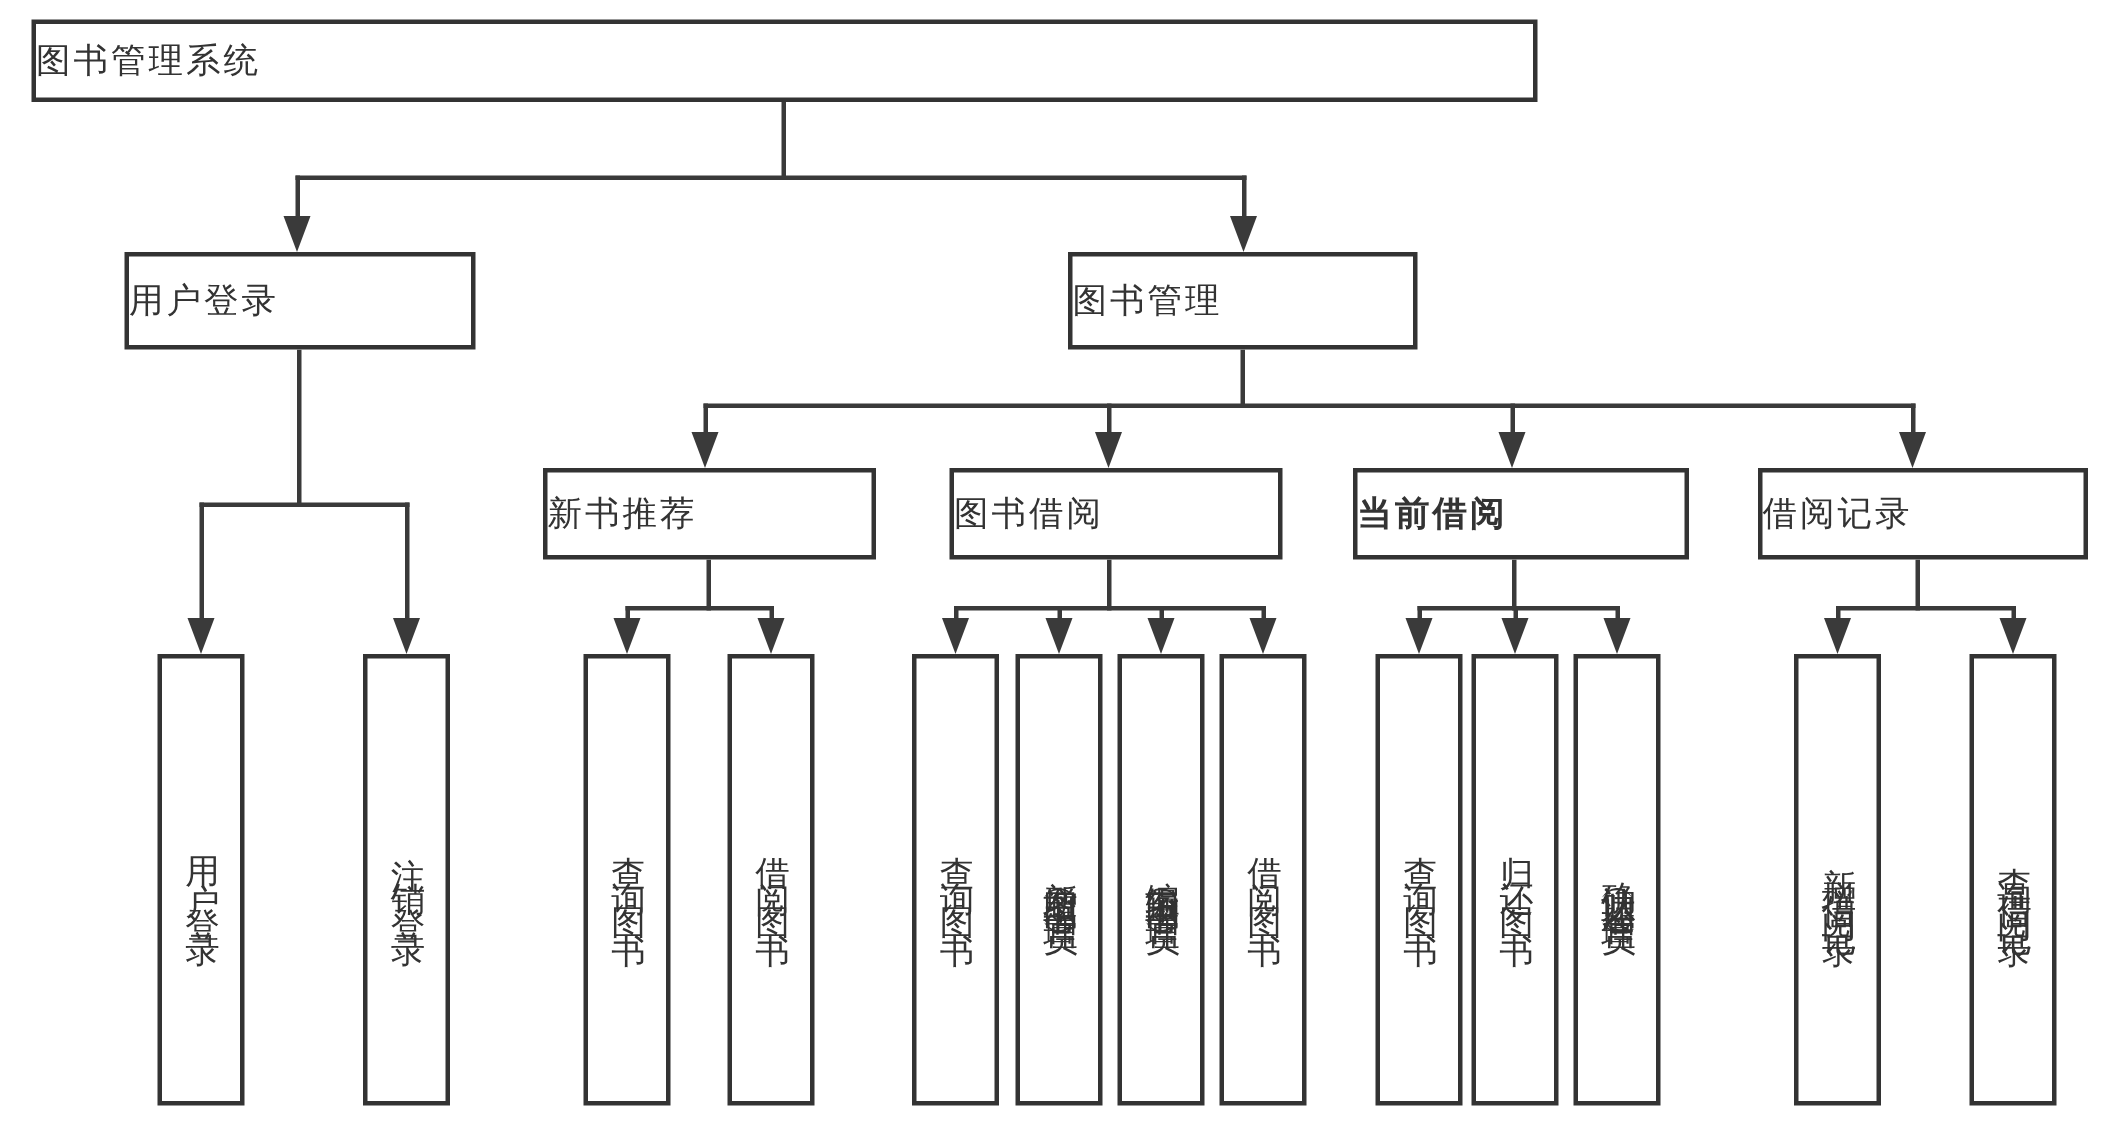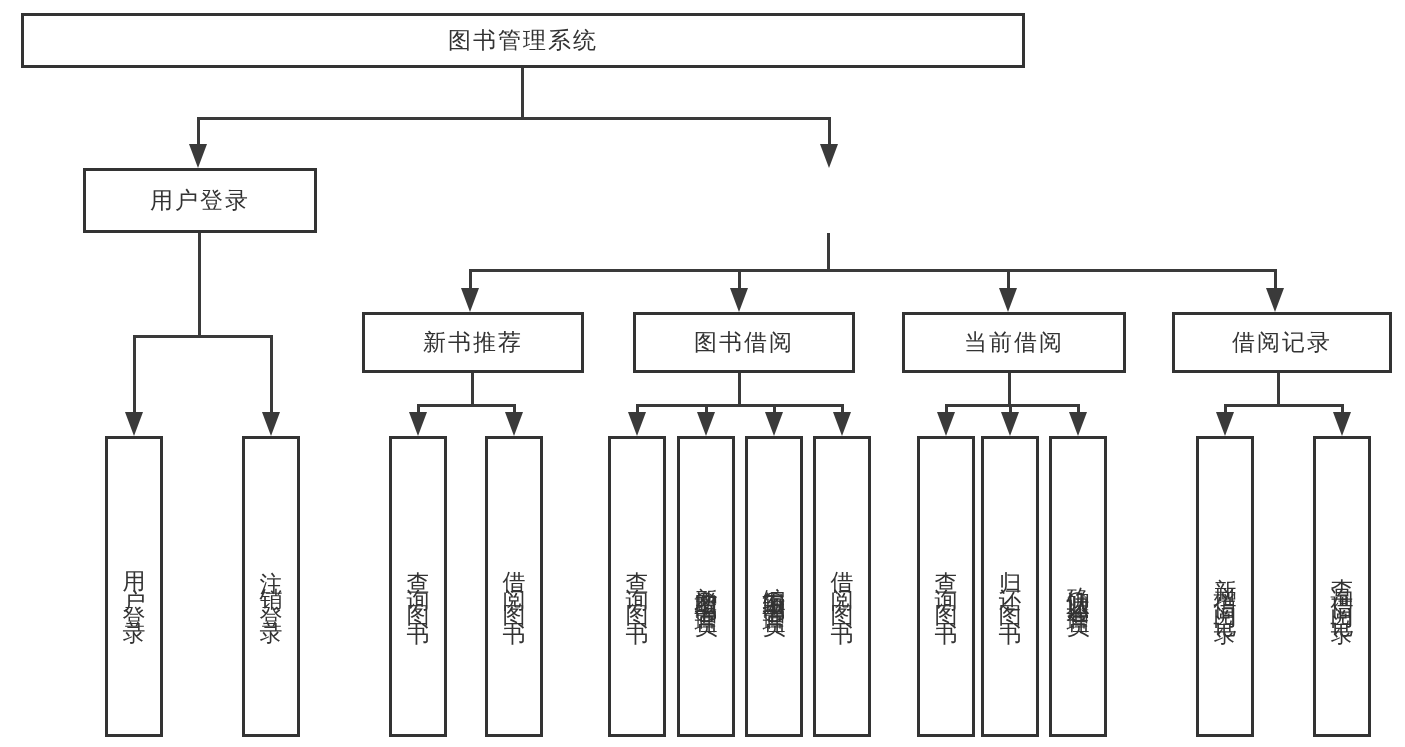--- a/index.html
+++ b/index.html
@@ -8,21 +8,21 @@
     font-family:"DejaVu Sans","Liberation Sans",sans-serif;
   }
   
   .ln{position:absolute;background:#3a3a3a;}
   
   .arr{position:absolute;width:0;height:0;
        border-left:9px solid transparent;border-right:9px solid transparent;
        border-top:24px solid #3a3a3a;}
   
   .hbox{position:absolute;box-sizing:border-box;border:3px solid #333333;background:#ffffff;
-        display:flex;align-items:center;justify-content:center;z-index:2;}
+        display:flex;align-items:center;justify-content:flex-start;z-index:2;}
   .hbox span{font-size:23px;color:#333333;letter-spacing:2px;white-space:nowrap;}
   
   .vbox{position:absolute;box-sizing:border-box;width:58px;height:301px;top:436px;
         border:3px solid #333333;background:#ffffff;
         display:flex;align-items:center;justify-content:center;z-index:2;}
   .vbox span{writing-mode:vertical-rl;text-orientation:mixed;font-size:23px;color:#333333;
              line-height:1;white-space:nowrap;}
   .ls-wide{letter-spacing:17px;}
   .ls-med{letter-spacing:9px;}
   .ls-tight{letter-spacing:4px;}
@@ -93,28 +93,31 @@
   <div class="arr" style="left:1216px;top:412px;"></div>
   <div class="arr" style="left:1333px;top:412px;"></div>
 
   <div class="hbox" style="left:21px;top:13px;width:1004px;height:55px;">
     <span>图书管理系统</span>
   </div>
 
   <div class="hbox" style="left:83px;top:168px;width:234px;height:65px;">
     <span>用户登录</span>
   </div>
+  <div class="hbox" style="left:712px;top:168px;width:233px;height:65px;">
+    <span>图书管理</span>
+  </div>
 
   <div class="hbox" style="left:362px;top:312px;width:222px;height:61px;">
     <span>新书推荐</span>
   </div>
   <div class="hbox" style="left:633px;top:312px;width:222px;height:61px;">
     <span>图书借阅</span>
   </div>
-  <div class="hbox" style="left:902px;top:312px;width:224px;height:61px;">
+  <div class="hbox" style="left:902px;top:312px;width:224px;height:61px;font-weight:bold;">
     <span>当前借阅</span>
   </div>
   <div class="hbox" style="left:1172px;top:312px;width:220px;height:61px;">
     <span>借阅记录</span>
   </div>
 
   <div class="vbox" style="left:105px;">
     <span class="ls-wide">用户登录</span>
   </div>
   <div class="vbox" style="left:242px;">

